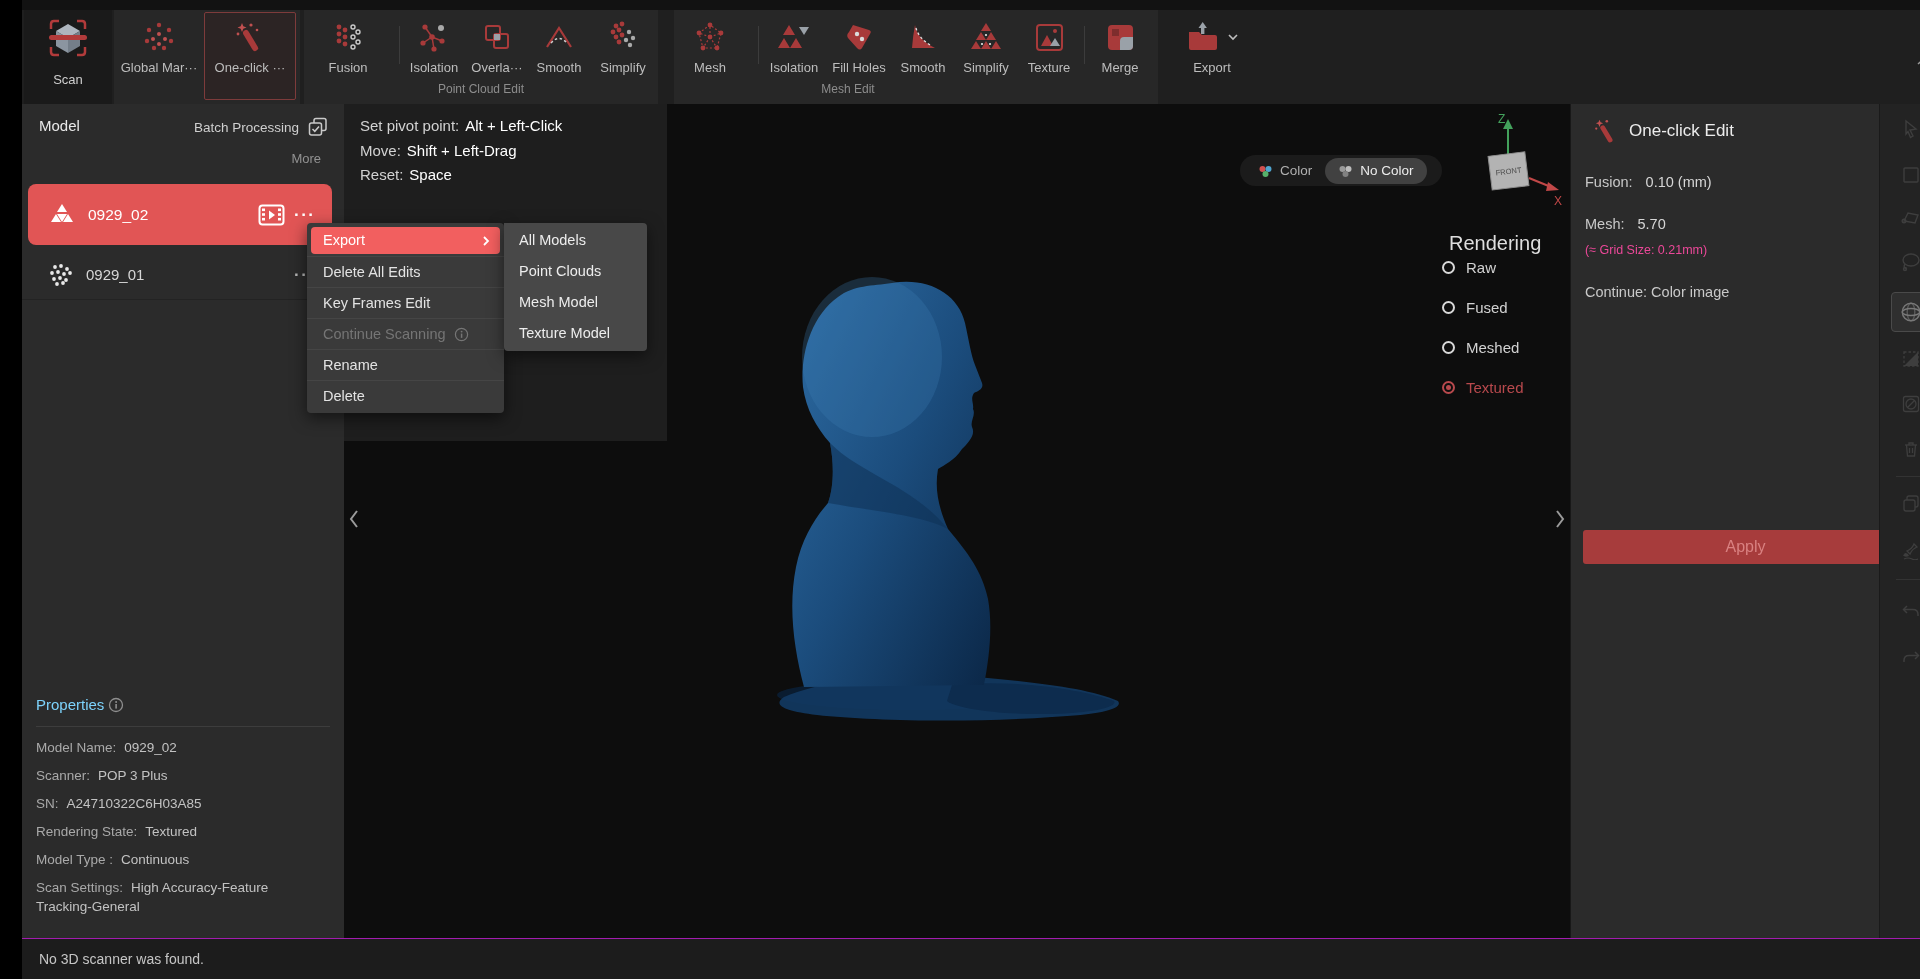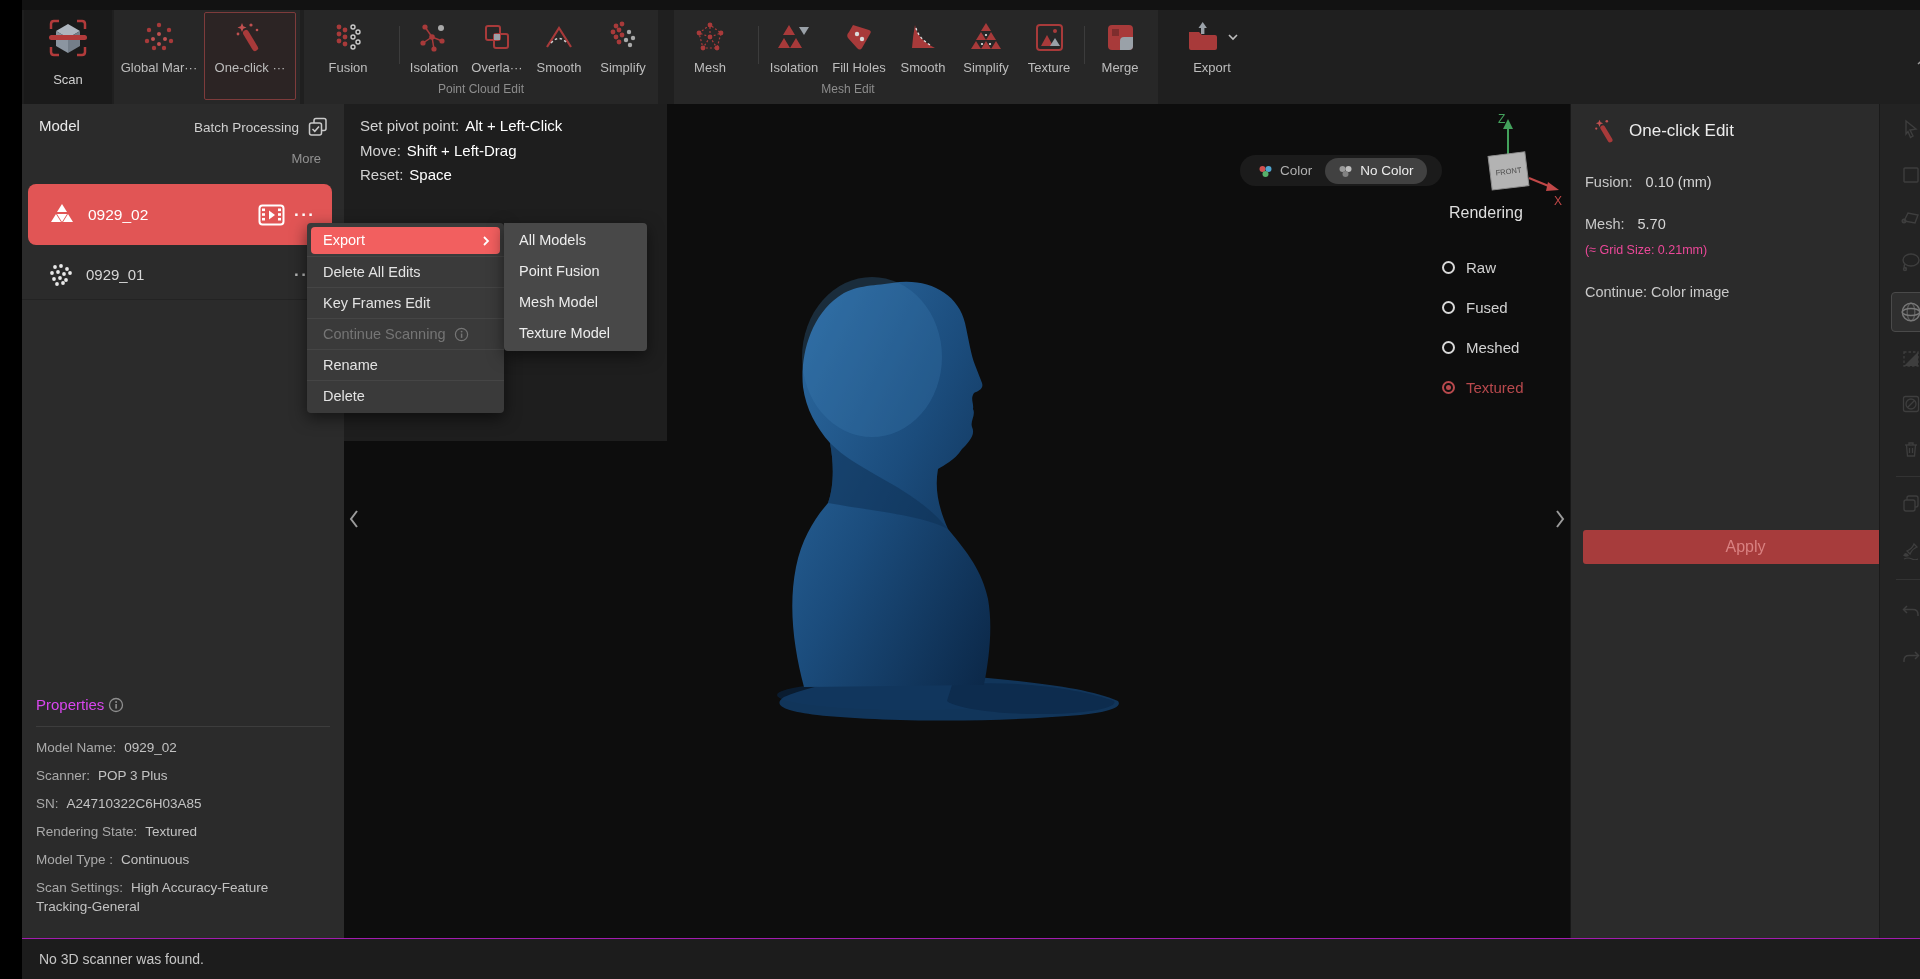--- a/index.html
+++ b/index.html
@@ -22,37 +22,37 @@
   
   #sidebar{left:0;top:104px;width:322px;height:834px;background:#2b2b2b;}
   .sb-title{position:absolute;left:17px;top:13px;font-size:15px;color:#e9e9e9;}
   .batch{position:absolute;right:16px;top:13px;display:flex;align-items:center;gap:9px;font-size:13.5px;color:#cfcfcf;}
   .more{position:absolute;right:23px;top:47px;font-size:13px;color:#929292;}
   .mrow{position:absolute;left:6px;width:304px;border-radius:8px;display:flex;align-items:center;}
   .mrow.selected{background:#e15555;color:#fff;}
   .mname{font-size:15.5px;margin-left:12px;}
   .dots{font-size:17px;font-weight:bold;letter-spacing:1.5px;}
   .rowdiv{position:absolute;left:0;width:322px;height:1px;background:#232323;}
-  .props-title{position:absolute;left:14px;top:592px;display:flex;align-items:center;gap:4px;font-size:15px;color:#d946ef;}
+  .props-title{position:absolute;left:14px;top:592px;display:flex;align-items:center;gap:4px;font-size:15px;color:#7dd3fc;}
   .props-div{position:absolute;left:14px;top:622px;width:294px;height:1px;background:#3d3d3d;}
   .props{position:absolute;left:14px;top:634px;width:288px;font-size:13.5px;line-height:19px;color:#b5b5b5;}
   .props .prow{margin-bottom:9px;}
   .props .pl{color:#a9a9a9;margin-right:8px;}
   .props .pv{color:#c2c2c2;}
   
   #viewport{left:322px;top:104px;width:1226px;height:834px;background:#0d0d0d;}
   #hint-overlay{position:absolute;left:0;top:0;width:323px;height:337px;background:rgba(31,31,31,.96);}
   .hint{position:absolute;left:16px;font-size:15px;white-space:nowrap;}
   .hint .hl{color:#d2d2d2;}
   .hint .hk{color:#ffffff;margin-left:6px;}
   .ctoggle{position:absolute;left:896px;top:51px;width:202px;height:31px;background:#1b1b1b;border-radius:16px;display:flex;align-items:center;}
   .cseg{display:flex;align-items:center;gap:7px;font-size:13.5px;}
   .cseg.off{color:#b0b0b0;margin-left:18px;}
   .cseg.on{color:#ececec;background:#414141;border-radius:13px;height:26px;padding:0 13px;margin-left:13px;}
-  .rendering-title{position:absolute;left:1105px;top:100px;font-size:16px;color:#dedede;}
+  .rendering-title{position:absolute;left:1105px;top:128px;font-size:20px;color:#dedede;}
   .optcol{position:absolute;left:1098px;top:143px;}
   .optrow{display:flex;align-items:center;gap:11px;height:40px;font-size:15px;color:#d2d2d2;}
   .radio{width:13px;height:13px;border-radius:50%;border:2px solid #d8d8d8;box-sizing:border-box;position:relative;flex:0 0 auto;}
   .optrow.sel{color:#b8494d;}
   .optrow.sel .radio{border-color:#b8494d;}
   .optrow.sel .radio::after{content:"";position:absolute;inset:2px;border-radius:50%;background:#b8494d;}
   .navchev{position:absolute;top:405px;}
   
   #cmenu{position:absolute;left:285px;top:223px;width:197px;background:#3a3a3a;border-radius:4px;
          box-shadow:0 5px 16px rgba(0,0,0,.55);z-index:20;padding:2px 0;}
@@ -563,21 +563,21 @@
         <circle cx="8" cy="8" r="6.5" stroke="#757575" stroke-width="1.3" fill="none"></circle>
         <rect x="7.3" y="7" width="1.6" height="4.6" fill="#757575"></rect>
           <circle cx="8.1" cy="4.9" r="1" fill="#757575"></circle>
       </svg>
     </div>
     <div class="mi">Rename</div>
     <div class="mi">Delete</div>
   </div>
   <div id="submenu">
     <div class="smi">All Models</div>
-    <div class="smi">Point Fusion</div>
+    <div class="smi">Point Clouds</div>
     <div class="smi">Mesh Model</div>
     <div class="smi">Texture Model</div>
   </div>
 
   <div class="abs" id="rpanel">
     <div class="rp-title">
       <svg width="26" height="26" viewBox="0 0 32 32">
         <line x1="21" y1="27" x2="12" y2="12" stroke="#a83a3a" stroke-width="6" stroke-linecap="round"></line>
         <path d="M8 2 l1.3 3.2 L12.5 6.5 l-3.2 1.3 L8 11 l-1.3 -3.2 L3.5 6.5 l3.2 -1.3 z" fill="#c05050"></path>
         <circle cx="17" cy="4" r="1.6" fill="#c05050"></circle>

